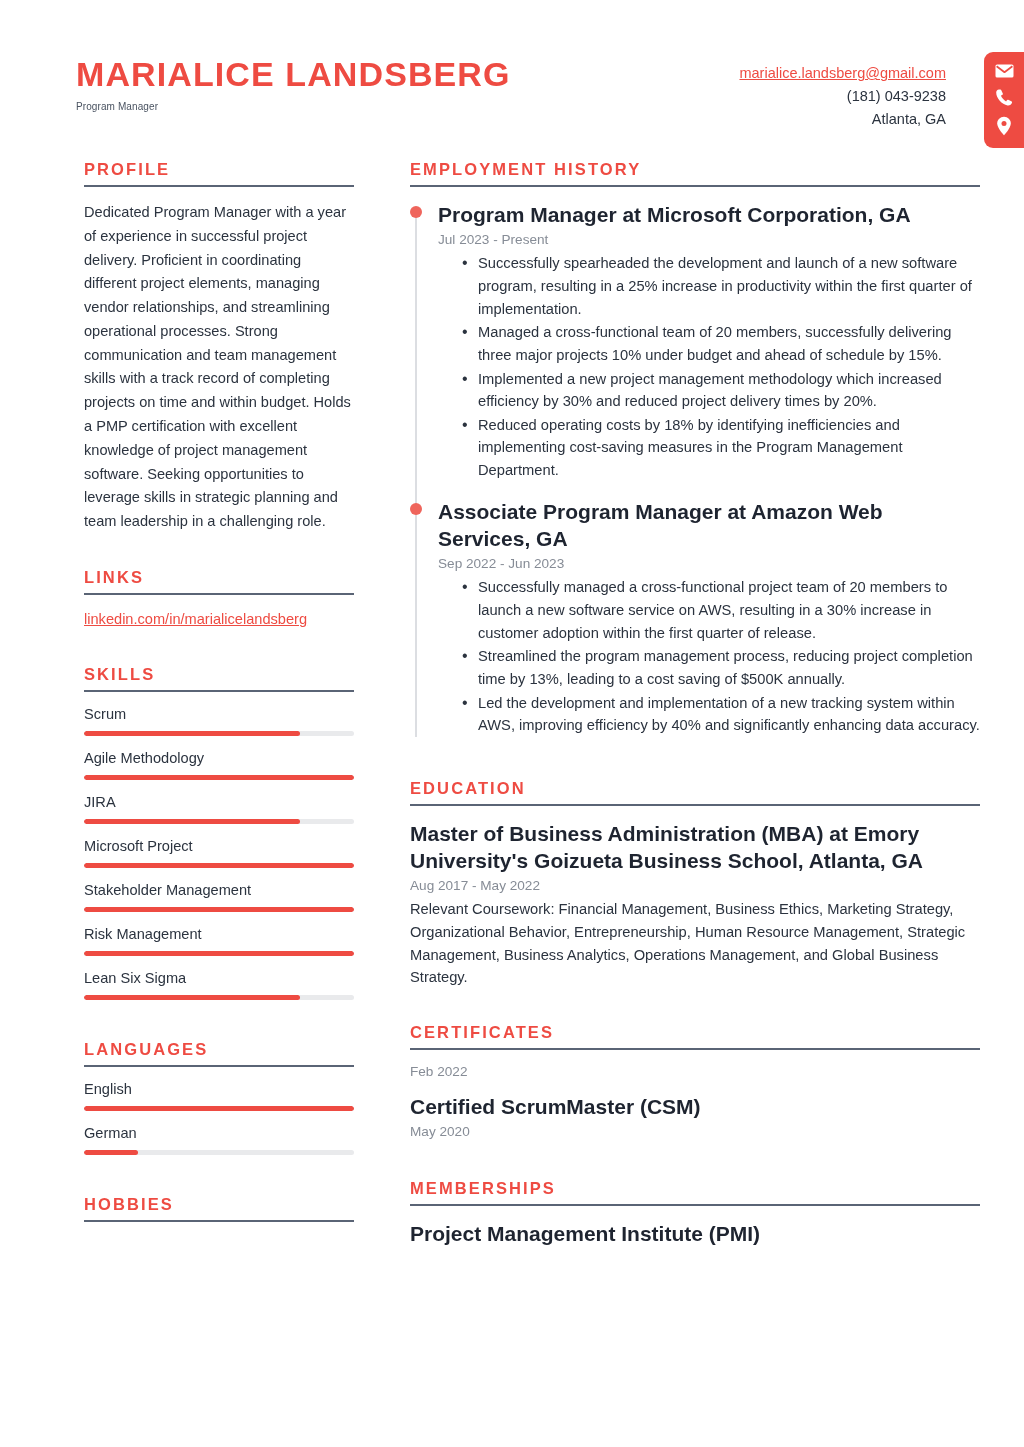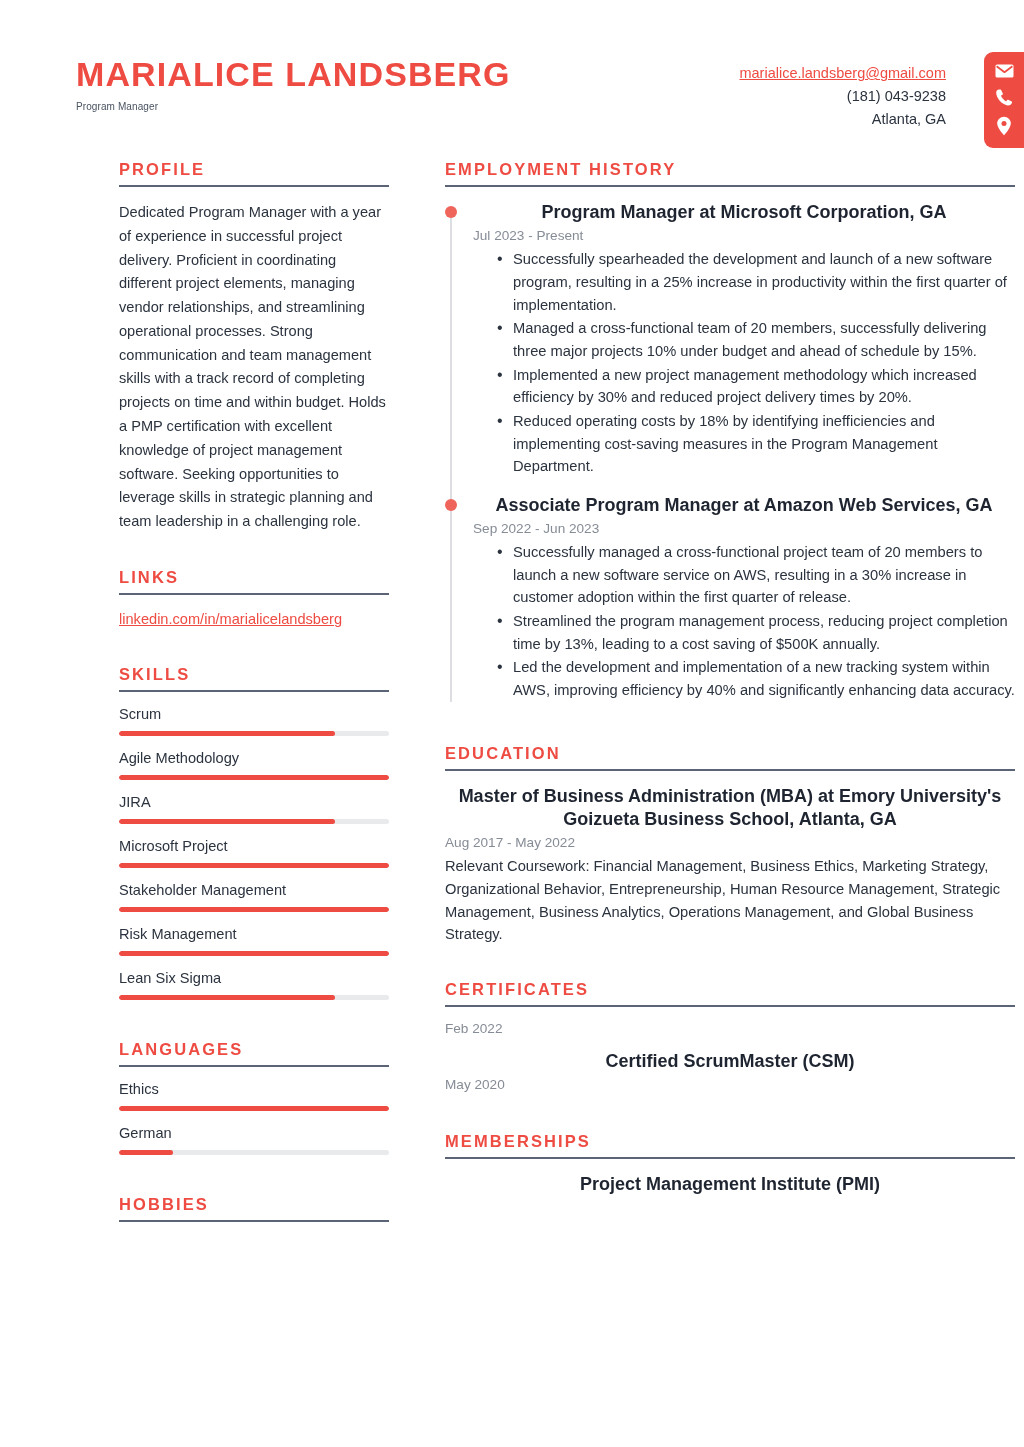--- a/index.html
+++ b/index.html
@@ -75,21 +75,20 @@
     padding: 2px 0;
     box-sizing: border-box;
   }
   .icon-bar svg { display: block; }
 
   
   .body-wrap {
     display: flex;
     padding: 0 0 0 8px;
     align-items: flex-start;
-    margin-left: 35px;
   }
   .col-left {
     width: 270px;
     margin-left: 76px;
     margin-right: 56px;
     flex: none;
   }
   .col-right {
     width: 570px;
     flex: none;
@@ -164,26 +163,25 @@
   .job-dot {
     position: absolute;
     left: 0;
     top: 5px;
     width: 12px;
     height: 12px;
     border-radius: 50%;
     background: #ef655c;
   }
   .entry-title {
-    font-size: 18px;
+    font-size: 21px;
     font-weight: bold;
     color: #1e2430;
     line-height: 1.3;
     margin: 0;
-    text-align: center;
   }
   .entry-date {
     font-size: 13.6px;
     color: #868c96;
     margin-top: 4px;
   }
   .entry-body {
     font-size: 14.7px;
     line-height: 1.54;
     color: #2b333f;
@@ -319,21 +317,21 @@
       </div>
     </div>
 
     <div class="spacer-md"></div>
 
     <div class="section">
       <div class="section-title">LANGUAGES</div>
       <div class="section-rule"></div>
 
       <div class="bar-item">
-        <div class="bar-label">Ethics</div>
+        <div class="bar-label">English</div>
         <div class="bar-track">
           <div class="bar-fill" style="width: 100%;"></div>
         </div>
       </div>
       <div class="bar-item">
         <div class="bar-label">German</div>
         <div class="bar-track">
           <div class="bar-fill" style="width: 20%;"></div>
         </div>
       </div>

